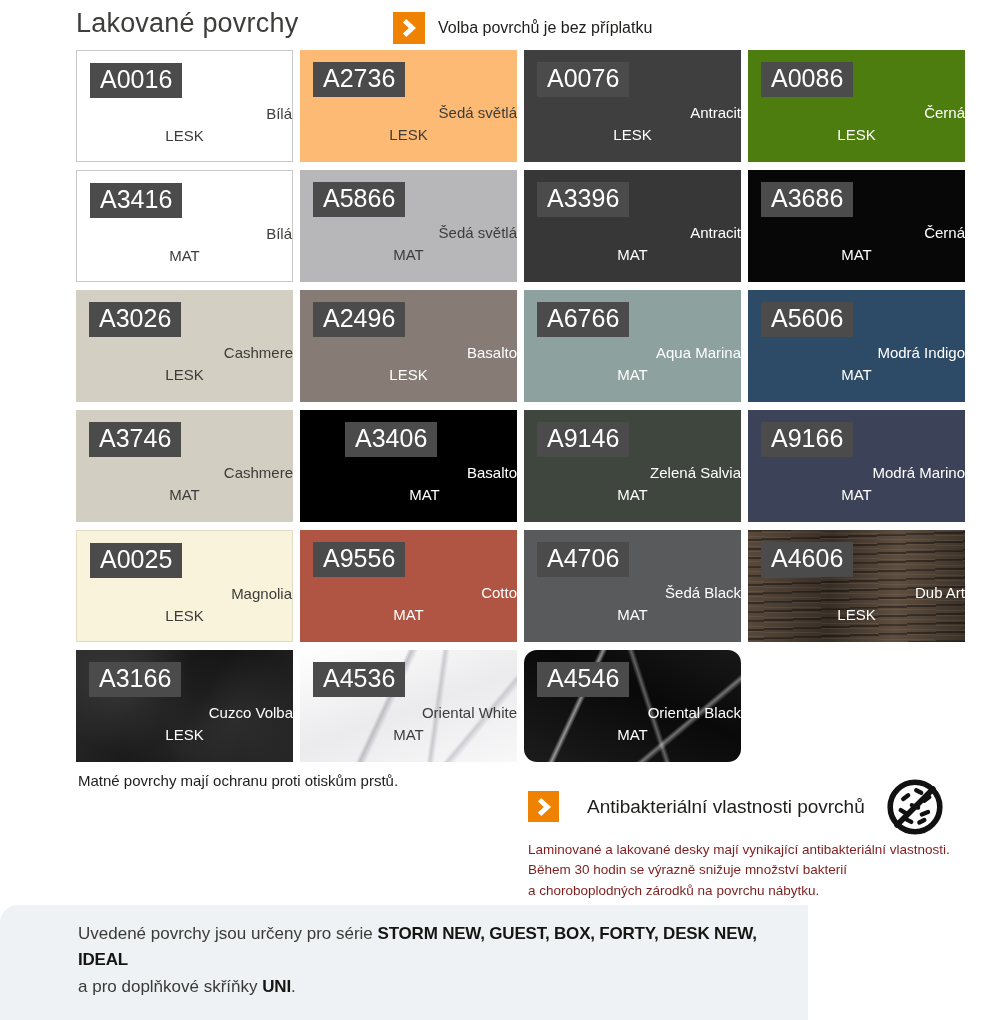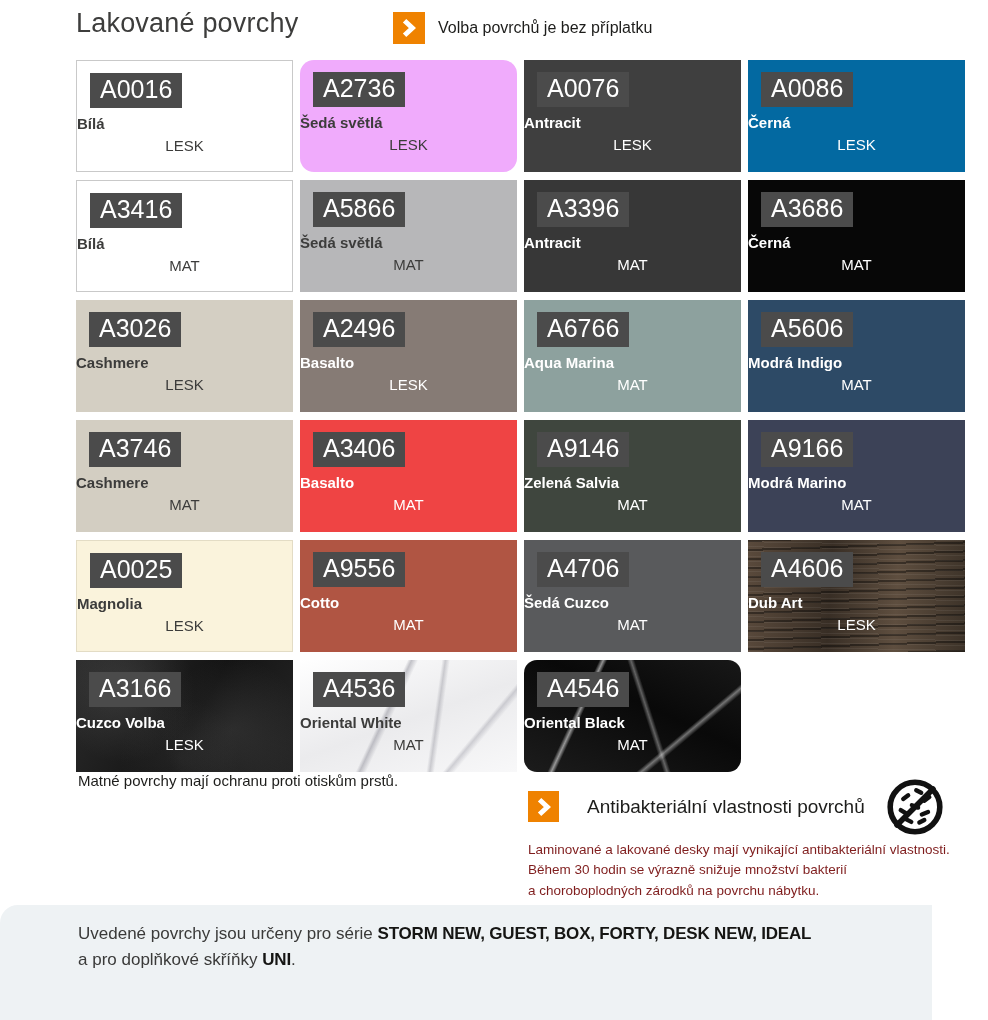--- a/index.html
+++ b/index.html
@@ -7,25 +7,25 @@
   .page{position:relative;width:988px;height:1020px;background:#ffffff;overflow:hidden;}
 
   .title{position:absolute;left:76px;top:8px;font-size:27px;font-weight:300;letter-spacing:.2px;color:#3d3d3c;}
 
   .header-note{position:absolute;left:393px;top:12px;display:flex;align-items:center;}
   .chevron-box{width:32px;height:32px;background:var(--accent,#ef8200);display:flex;align-items:center;justify-content:center;flex:0 0 auto;}
   .chevron-box svg{width:26px;height:26px;display:block;}
   .header-note .note-text{margin-left:13px;font-size:16px;color:#1d1d1b;}
 
   .grid{position:absolute;left:76px;top:50px;width:869px;display:grid;
-        grid-template-columns:repeat(4,217px);grid-auto-rows:112px;gap:8px 7px;margin-top:10px;}
+        grid-template-columns:repeat(4,217px);grid-auto-rows:112px;gap:8px 7px;}
   .swatch{position:relative;box-sizing:border-box;overflow:hidden;}
   .swatch .code{display:inline-block;margin:12px 0 0 13px;padding:2px 10px 4px;
         background:var(--badge-bg,#4b4b4b);color:#ffffff;font-size:25px;line-height:1.15;}
-  .swatch .name{text-align:left;font-size:15px;margin-top:7px;line-height:1.25;font-weight:bold;}
+  .swatch .name{text-align:right;font-size:15px;margin-top:7px;line-height:1.25;}
   .swatch .finish{text-align:center;font-size:15px;margin-top:3px;line-height:1.2;}
 
   
   .tex-wood{
     background-color:#4a3e33;
     background-image:
       repeating-linear-gradient(178deg, rgba(0,0,0,0.38) 0 2px, rgba(0,0,0,0) 2px 9px),
       repeating-linear-gradient(181deg, rgba(255,255,255,0.06) 0 1px, rgba(0,0,0,0) 1px 5px),
       linear-gradient(93deg,#5a4a3c,#382e25 38%,#5e4e3f 68%,#3c3228);
   }
@@ -57,21 +57,21 @@
 
   .fingerprint-note{position:absolute;left:78px;top:772px;font-size:15px;color:#1d1d1b;}
 
   .anti-head{position:absolute;left:528px;top:791px;display:flex;align-items:center;}
   .anti-head .chevron-box{width:31px;height:31px;}
   .anti-head .heading{margin-left:28px;font-size:19px;color:#1d1d1b;}
   .bacteria{position:absolute;left:884px;top:776px;width:62px;height:62px;}
   .bacteria svg{width:62px;height:62px;display:block;}
   .anti-body{position:absolute;left:528px;top:840px;width:450px;font-size:13.5px;line-height:1.5;color:#7f1d1d;}
 
-  .footer{position:absolute;left:0;top:905px;width:932px;height:115px;background:var(--footer-bg,#eef2f4);
+  .footer{position:absolute;left:0;top:905px;width:808px;height:115px;background:var(--footer-bg,#eef2f4);
           border-top-left-radius:18px;box-sizing:border-box;padding:16px 40px 0 78px;}
   .footer .main{font-size:17px;line-height:1.55;color:#3a3a39;font-weight:300;}
   .footer .main b{color:#151513;font-weight:700;letter-spacing:-0.2px;}
   .footer .disclaimer{margin-top:24px;font-size:15px;font-weight:700;color:#1d1d1b;letter-spacing:-0.1px;}
 </style>
 </head>
 <body>
 
 <div class="page">
 
@@ -85,31 +85,31 @@
     </span>
     <span class="note-text">Volba povrchů je bez příplatku</span>
   </div>
 
   <div class="grid">
       <div class="swatch" style="background-color: rgb(255, 255, 255); color: rgb(60, 60, 59); border: 1px solid rgb(201, 201, 201);">
       <span class="code">A0016</span>
       <div class="name">Bílá</div>
       <div class="finish">LESK</div>
     </div>
-      <div class="swatch" style="background-color: #f0abfc; color: rgb(60, 60, 59); border-radius: 14px;">
+      <div class="swatch" style="background-color: #fdba74; color: rgb(60, 60, 59);">
       <span class="code">A2736</span>
       <div class="name">Šedá světlá</div>
       <div class="finish">LESK</div>
     </div>
       <div class="swatch" style="background-color: rgb(63, 63, 63); color: rgb(255, 255, 255);">
       <span class="code">A0076</span>
       <div class="name">Antracit</div>
       <div class="finish">LESK</div>
     </div>
-      <div class="swatch" style="background-color: #0369a1; color: rgb(255, 255, 255);">
+      <div class="swatch" style="background-color: #4d7c0f; color: rgb(255, 255, 255);">
       <span class="code">A0086</span>
       <div class="name">Černá</div>
       <div class="finish">LESK</div>
     </div>
       <div class="swatch" style="background-color: rgb(255, 255, 255); color: rgb(60, 60, 59); border: 1px solid rgb(201, 201, 201);">
       <span class="code">A3416</span>
       <div class="name">Bílá</div>
       <div class="finish">MAT</div>
     </div>
       <div class="swatch" style="background-color: rgb(183, 183, 185); color: rgb(60, 60, 59);">
@@ -145,21 +145,21 @@
       <div class="swatch" style="background-color: rgb(45, 74, 102); color: rgb(255, 255, 255);">
       <span class="code">A5606</span>
       <div class="name">Modrá Indigo</div>
       <div class="finish">MAT</div>
     </div>
       <div class="swatch" style="background-color: rgb(211, 206, 194); color: rgb(60, 60, 59);">
       <span class="code">A3746</span>
       <div class="name">Cashmere</div>
       <div class="finish">MAT</div>
     </div>
-      <div class="swatch" style="background-color: #ef4444; color: rgb(255, 255, 255);">
+      <div class="swatch" style="background-color: #000000; color: rgb(255, 255, 255); padding-left: 32px;">
       <span class="code">A3406</span>
       <div class="name">Basalto</div>
       <div class="finish">MAT</div>
     </div>
       <div class="swatch" style="background-color: rgb(63, 70, 62); color: rgb(255, 255, 255);">
       <span class="code">A9146</span>
       <div class="name">Zelená Salvia</div>
       <div class="finish">MAT</div>
     </div>
       <div class="swatch" style="background-color: rgb(60, 66, 87); color: rgb(255, 255, 255);">
@@ -172,21 +172,21 @@
       <div class="name">Magnolia</div>
       <div class="finish">LESK</div>
     </div>
       <div class="swatch" style="background-color: rgb(176, 85, 67); color: rgb(255, 255, 255);">
       <span class="code">A9556</span>
       <div class="name">Cotto</div>
       <div class="finish">MAT</div>
     </div>
       <div class="swatch" style="background-color: rgb(89, 90, 92); color: rgb(255, 255, 255);">
       <span class="code">A4706</span>
-      <div class="name">Šedá Cuzco</div>
+      <div class="name">Šedá Black</div>
       <div class="finish">MAT</div>
     </div>
       <div class="swatch tex-wood" style="color: rgb(255, 255, 255);">
       <span class="code">A4606</span>
       <div class="name">Dub Art</div>
       <div class="finish">LESK</div>
     </div>
       <div class="swatch tex-grafit" style="color: rgb(255, 255, 255);">
       <span class="code">A3166</span>
       <div class="name">Cuzco Volba</div>

